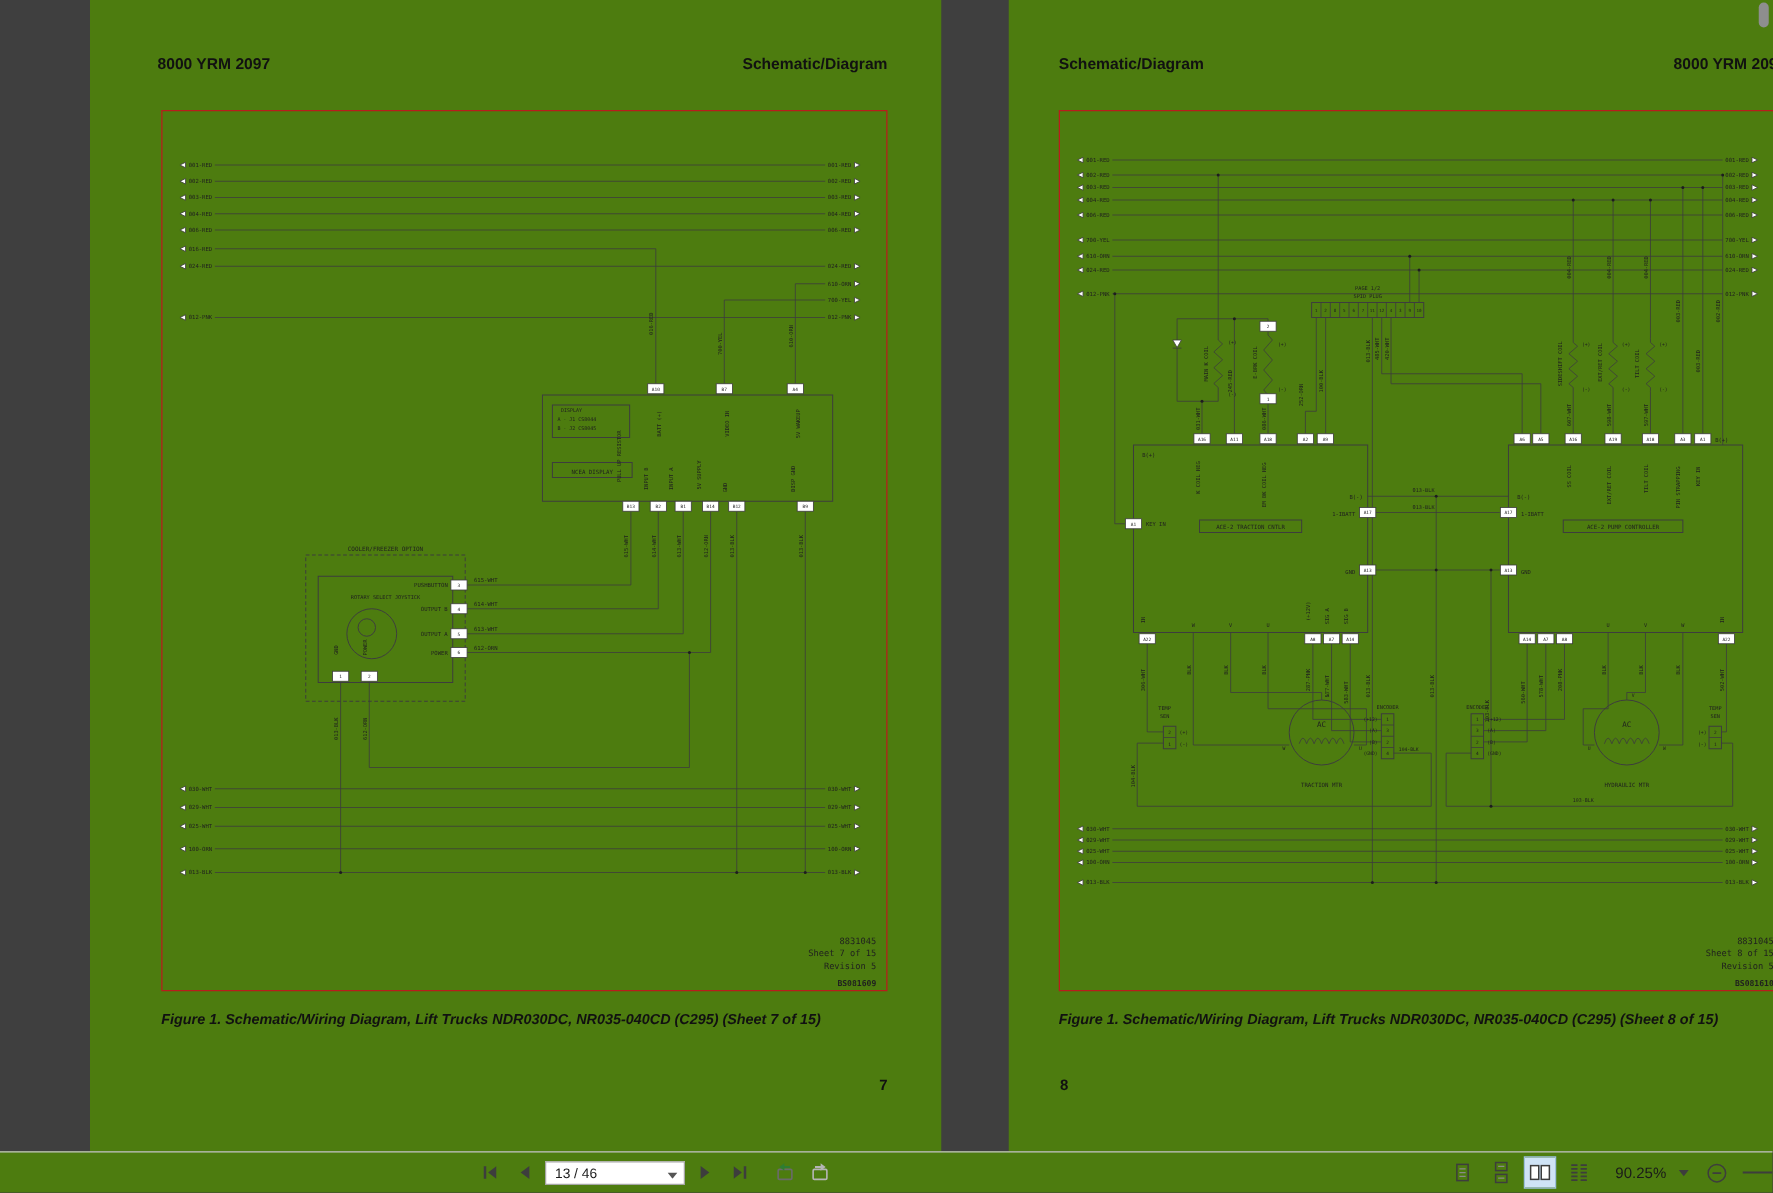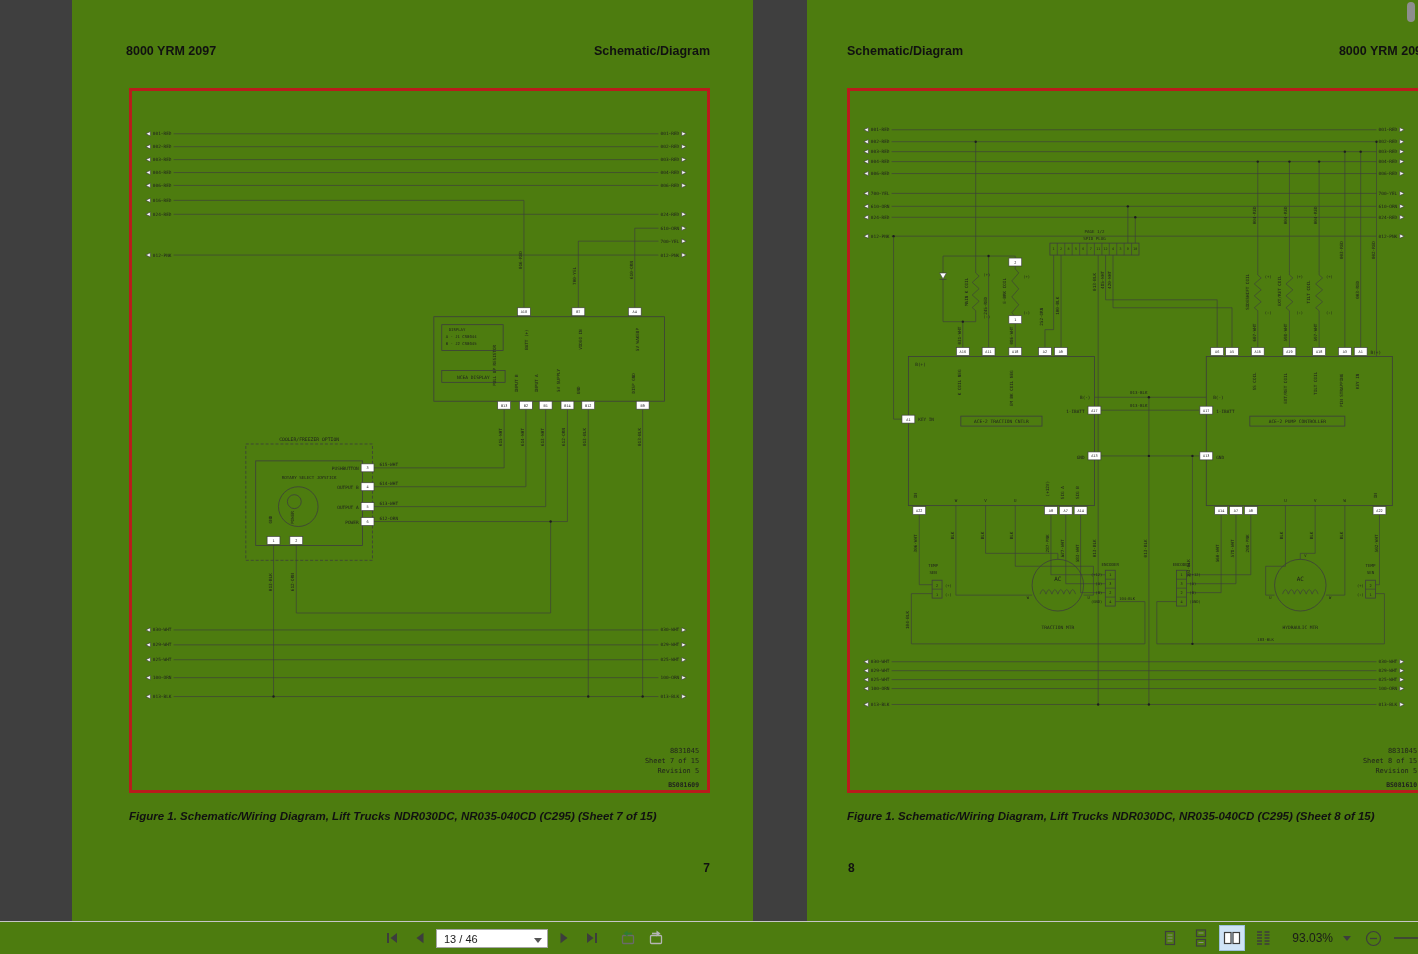--- a/index.html
+++ b/index.html
@@ -2,21 +2,21 @@
 <html><head>
 <meta charset="utf-8">
 <style>
   html,body{margin:0;padding:0;width:1418px;height:954px;overflow:hidden;background:#3f3f3f;
     font-family:"Liberation Sans",sans-serif;}
   .canvas{position:absolute;top:0;left:0;width:1418px;height:921px;display:flex;gap:7px;padding-left:25px;box-sizing:border-box;}
   .page{position:relative;width:681px;height:921px;background:#4d7c0f;flex:0 0 auto;overflow:hidden;margin-left:47px;}
   .hdr{position:absolute;top:44px;font-size:12.5px;font-weight:bold;color:#111;}
   .pa .hdr-l{left:54px;} .pa .hdr-r{right:43px;}
   .pb .hdr-l{left:40px;} .pb .hdr-r{right:59px;}
-  .frame{position:absolute;top:88px;height:705px;border:3px solid #b91c1c;box-sizing:border-box;}
+  .frame{position:absolute;top:88px;height:705px;border:1px solid #b91c1c;box-sizing:border-box;}
   .pa .frame{left:57px;width:581px;}
   .pb .frame{left:40px;width:582px;}
   .frame svg{display:block;width:100%;height:100%;}
   .caption{position:absolute;top:810px;font-size:11.5px;font-weight:bold;font-style:italic;color:#111;text-align:left;}
   .pa .caption{left:57px;width:581px;}
   .pb .caption{left:40px;width:582px;}
   .pagenum{position:absolute;top:861px;font-size:12px;font-weight:bold;color:#111;}
   .pa .pagenum{right:43px;} .pb .pagenum{left:41px;}
   
   .w{stroke:#3d3d3d;stroke-width:0.65;fill:none;}
@@ -708,21 +708,21 @@
           <rect x="1.5" y="3.5" width="6.5" height="11" fill="#fff" stroke="#3d3d3d" stroke-width="1.2"></rect>
           <rect x="10" y="3.5" width="6.5" height="11" fill="#fff" stroke="#3d3d3d" stroke-width="1.2"></rect>
         </svg>
     </button>
     <button class="tbtn">
       <svg width="18" height="18" viewBox="0 0 18 18">
           <path d="M3 3h5M3 6h5M3 9h5M3 12h5M3 15h5" stroke="#3d3d3d" stroke-width="1.4"></path>
           <path d="M10.5 3h5M10.5 6h5M10.5 9h5M10.5 12h5M10.5 15h5" stroke="#3d3d3d" stroke-width="1.4"></path>
         </svg>
     </button>
-    <span class="zoomtxt">93.03%</span>
+    <span class="zoomtxt">90.25%</span>
     <button class="tbtn" style="width:14px">
       <svg width="8" height="5" viewBox="0 0 8 5">
           <path d="M0 0h8L4 5z" fill="#3d3d3d"></path>
         </svg>
     </button>
     <button class="tbtn">
       <svg width="17" height="17" viewBox="0 0 17 17">
           <circle cx="8.5" cy="8.5" r="7" fill="none" stroke="#3d3d3d" stroke-width="1.2"></circle>
           <path d="M5 8.5h7" stroke="#3d3d3d" stroke-width="1.3"></path>
         </svg>

